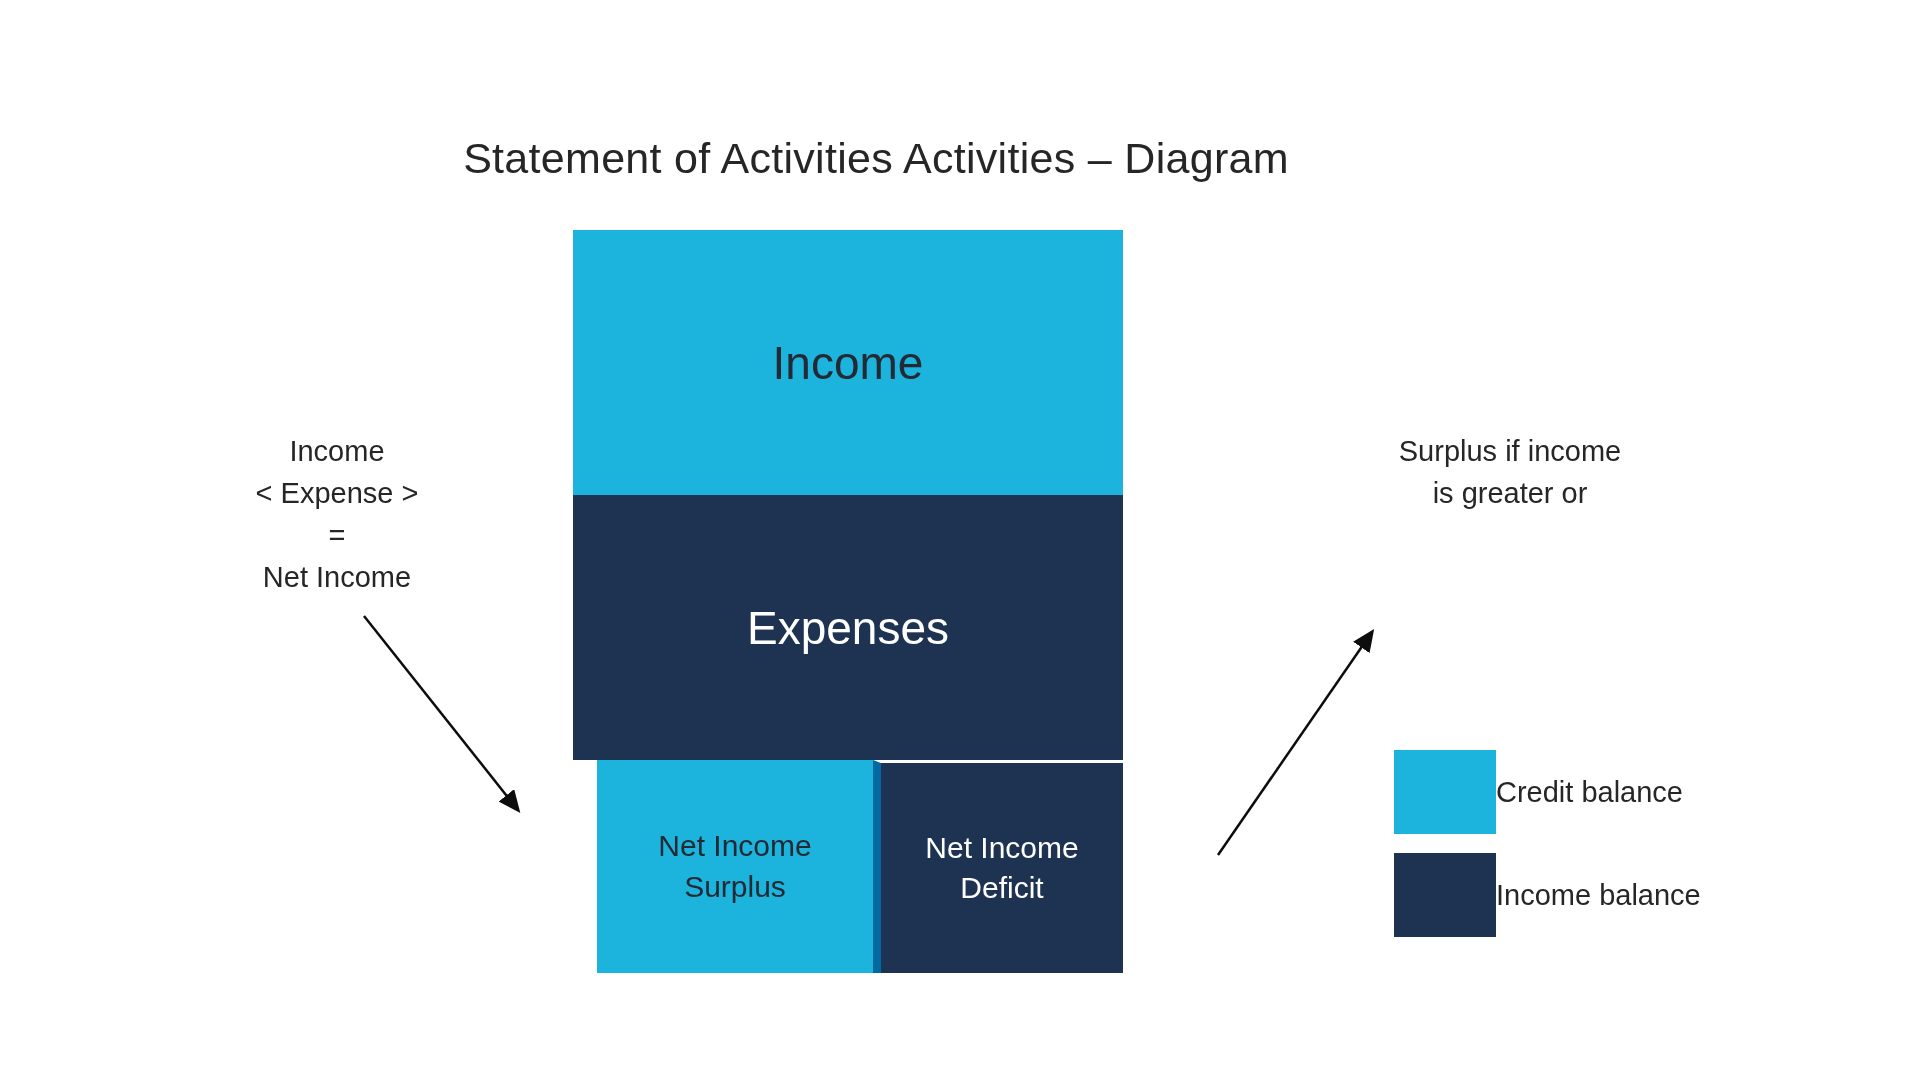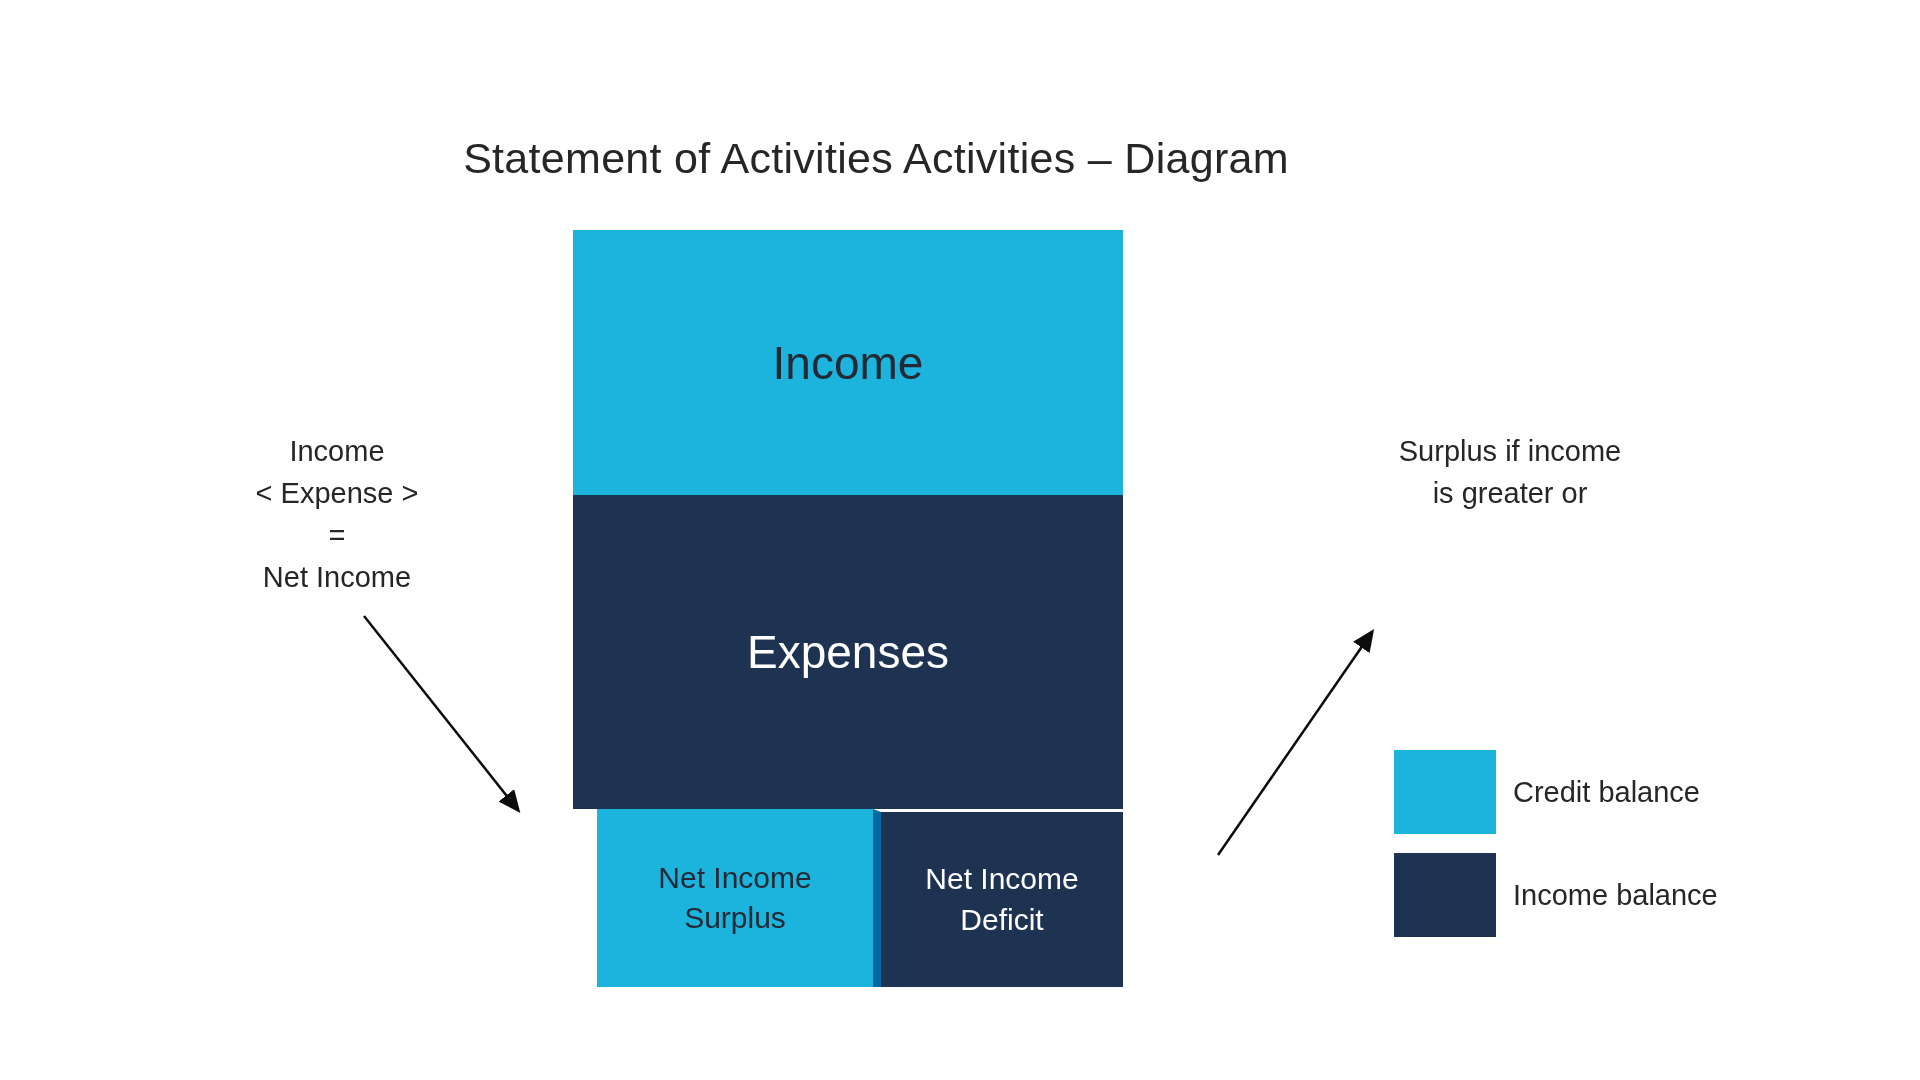--- a/index.html
+++ b/index.html
@@ -37,22 +37,22 @@
     width: 550px;
     height: 711px;
   }
   .seg {
     display: flex;
     align-items: center;
     justify-content: center;
     box-sizing: border-box;
   }
   .seg-income   { height: 265px; }
-  .seg-expenses { height: 314px; }
-  .bottom-row   { height: 178px; display: flex; padding-left: 24px; }
+  .seg-expenses { height: 265px; }
+  .bottom-row   { height: 213px; display: flex; padding-left: 24px; }
   .cell-surplus { width: 276px; }
   .cell-deficit { flex: 1; border-top: 3px solid #ffffff; border-left: 8px solid #0369a1; }
 
   .big-label {
     font-size: 46px;
     font-weight: 400;
     text-align: center;
   }
   .small-label {
     font-size: 30px;
@@ -85,21 +85,20 @@
 
   
   .legend {
     position: absolute;
     left: 1368px;
     top: 750px;
   }
   .legend-item {
     display: flex;
     align-items: center;
-    gap: 17px;
     margin-bottom: 19px;
     padding-left: 26px;
   }
   .swatch {
     width: 102px;
     height: 84px;
     flex: 0 0 auto;
   }
   .legend-label {
     font-size: 29px;

